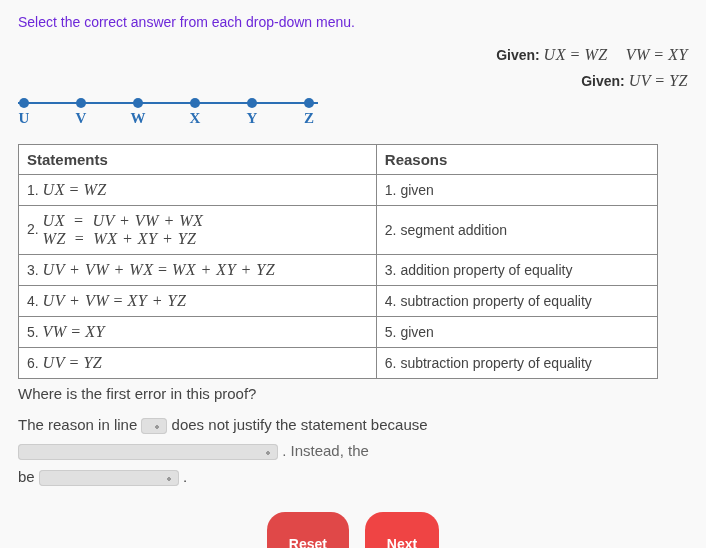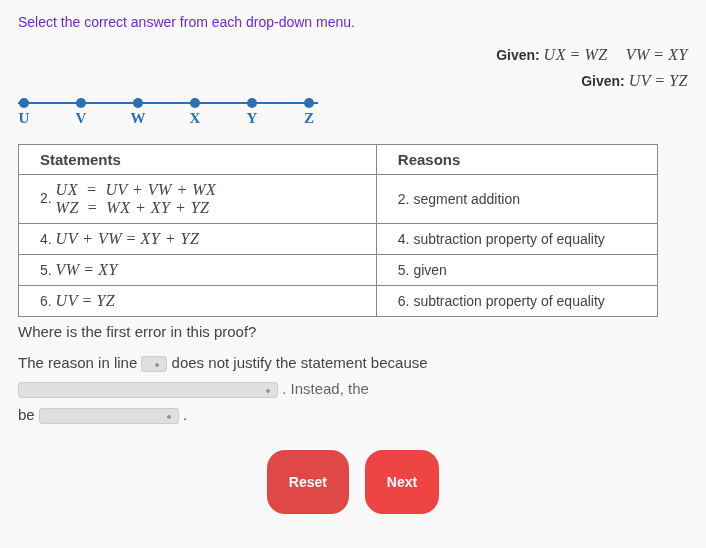--- a/index.html
+++ b/index.html
@@ -45,21 +45,21 @@
     font-size: 15px;
   }
   table.proof {
     border-collapse: collapse;
     width: 640px;
     margin-top: 6px;
     background: #fff;
   }
   table.proof th, table.proof td {
     border: 1px solid #888;
-    padding: 6px 21px;
+    padding: 6px 8px;
     text-align: left;
     vertical-align: middle;
     color: #444;
   }
   table.proof th {
     font-weight: bold;
     font-size: 15px;
     background: #fff;
   }
   .stmt-col { width: 56%; }
@@ -157,28 +157,40 @@
   <div style="height:24px"></div>
 </div>
 
 <table class="proof">
   <tbody>
       <tr>
     <th class="stmt-col">Statements</th>
     <th>Reasons</th>
   </tr>
   <tr>
+    <td><span class="rownum">1.</span>
+      <span class="math"><span>UX</span><span class="eq"> = </span><span>WZ</span></span>
+    </td>
+    <td>1. given</td>
+  </tr>
+  <tr>
     <td>
       <span class="rownum">2.</span>
       <span class="dual-eq math">
         <span class="row"><span>UX</span>&nbsp;&nbsp;<span class="eq">=</span>&nbsp;&nbsp;<span>UV + VW + WX</span></span><br>
         <span class="row"><span>WZ</span>&nbsp;&nbsp;<span class="eq">=</span>&nbsp;&nbsp;<span>WX + XY + YZ</span></span>
       </span>
     </td>
     <td>2. segment addition</td>
+  </tr>
+  <tr>
+    <td><span class="rownum">3.</span>
+      <span class="math"><span>UV + VW + WX</span><span class="eq"> = </span><span>WX + XY + YZ</span></span>
+    </td>
+    <td>3. addition property of equality</td>
   </tr>
   <tr>
     <td><span class="rownum">4.</span>
       <span class="math"><span>UV + VW</span><span class="eq"> = </span><span>XY + YZ</span></span>
     </td>
     <td>4. subtraction property of equality</td>
   </tr>
   <tr>
     <td><span class="rownum">5.</span>
       <span class="math"><span>VW</span><span class="eq"> = </span><span>XY</span></span>

